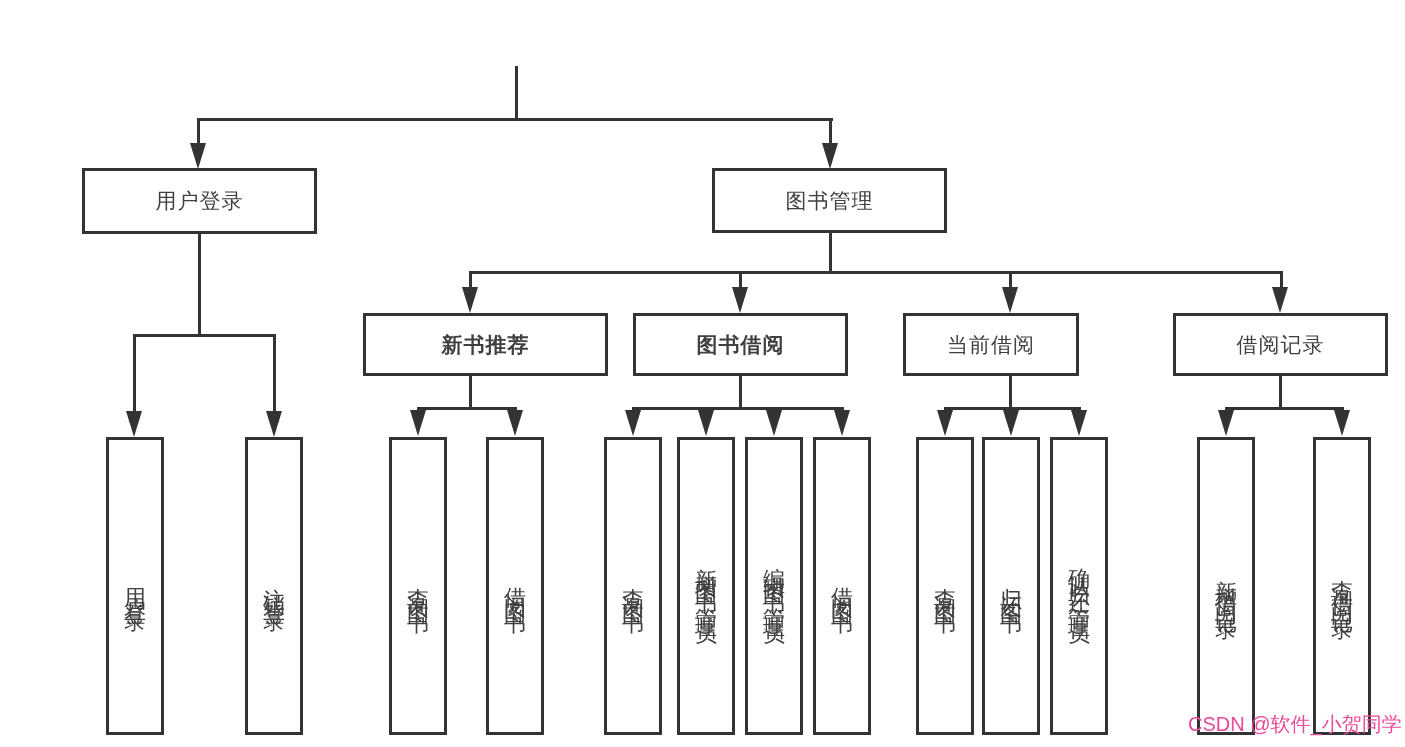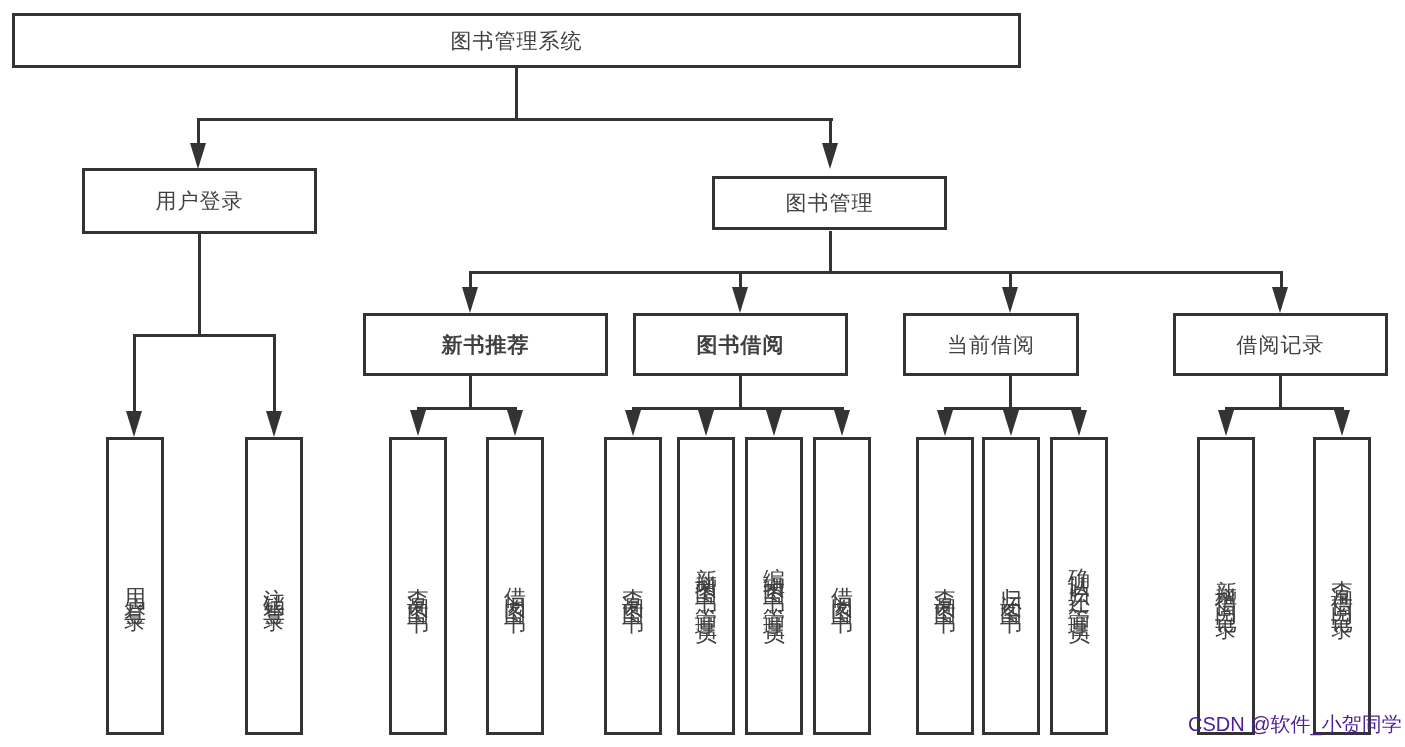--- a/index.html
+++ b/index.html
@@ -56,21 +56,21 @@
     height: 0;
     border-left: 8px solid transparent;
     border-right: 8px solid transparent;
     border-top: 26px solid #333333;
   }
   .watermark {
     position: absolute;
     left: 1188px;
     top: 711px;
     font-size: 20px;
-    color: #4c1d95;
+    color: #ec4899;
     z-index: 5;
     white-space: nowrap;
   }
 </style>
 </head>
 <body>
 
 <div class="stage">
 
   <div class="vline" style="left:515px; top:66px; height:54px;"></div>
@@ -114,28 +114,25 @@
   <div class="hline" style="left:944px; top:407px; width:137px;"></div>
   <div class="arrow" style="left:937px; top:410px;"></div>
   <div class="arrow" style="left:1003px; top:410px;"></div>
   <div class="arrow" style="left:1071px; top:410px;"></div>
 
   <div class="vline" style="left:1279px; top:374px; height:35px;"></div>
   <div class="hline" style="left:1225px; top:407px; width:119px;"></div>
   <div class="arrow" style="left:1218px; top:410px;"></div>
   <div class="arrow" style="left:1334px; top:410px;"></div>
 
-  <div class="box" style="left:12px; top:13px; width:1009px; height:55px;">
-    <span>图书管理系统</span>
-  </div>
 
   <div class="box" style="left:82px; top:168px; width:235px; height:66px;">
     <span>用户登录</span>
   </div>
-  <div class="box" style="left:712px; top:168px; width:235px; height:54px;margin-top:8px;">
+  <div class="box" style="left:712px; top:168px; width:235px; height:65px;">
     <span>图书管理</span>
   </div>
 
   <div class="box" style="left:363px; top:313px; width:245px; height:63px;font-weight:bold;">
     <span>新书推荐</span>
   </div>
   <div class="box" style="left:633px; top:313px; width:215px; height:63px;font-weight:bold;">
     <span>图书借阅</span>
   </div>
   <div class="box" style="left:903px; top:313px; width:176px; height:63px;">

